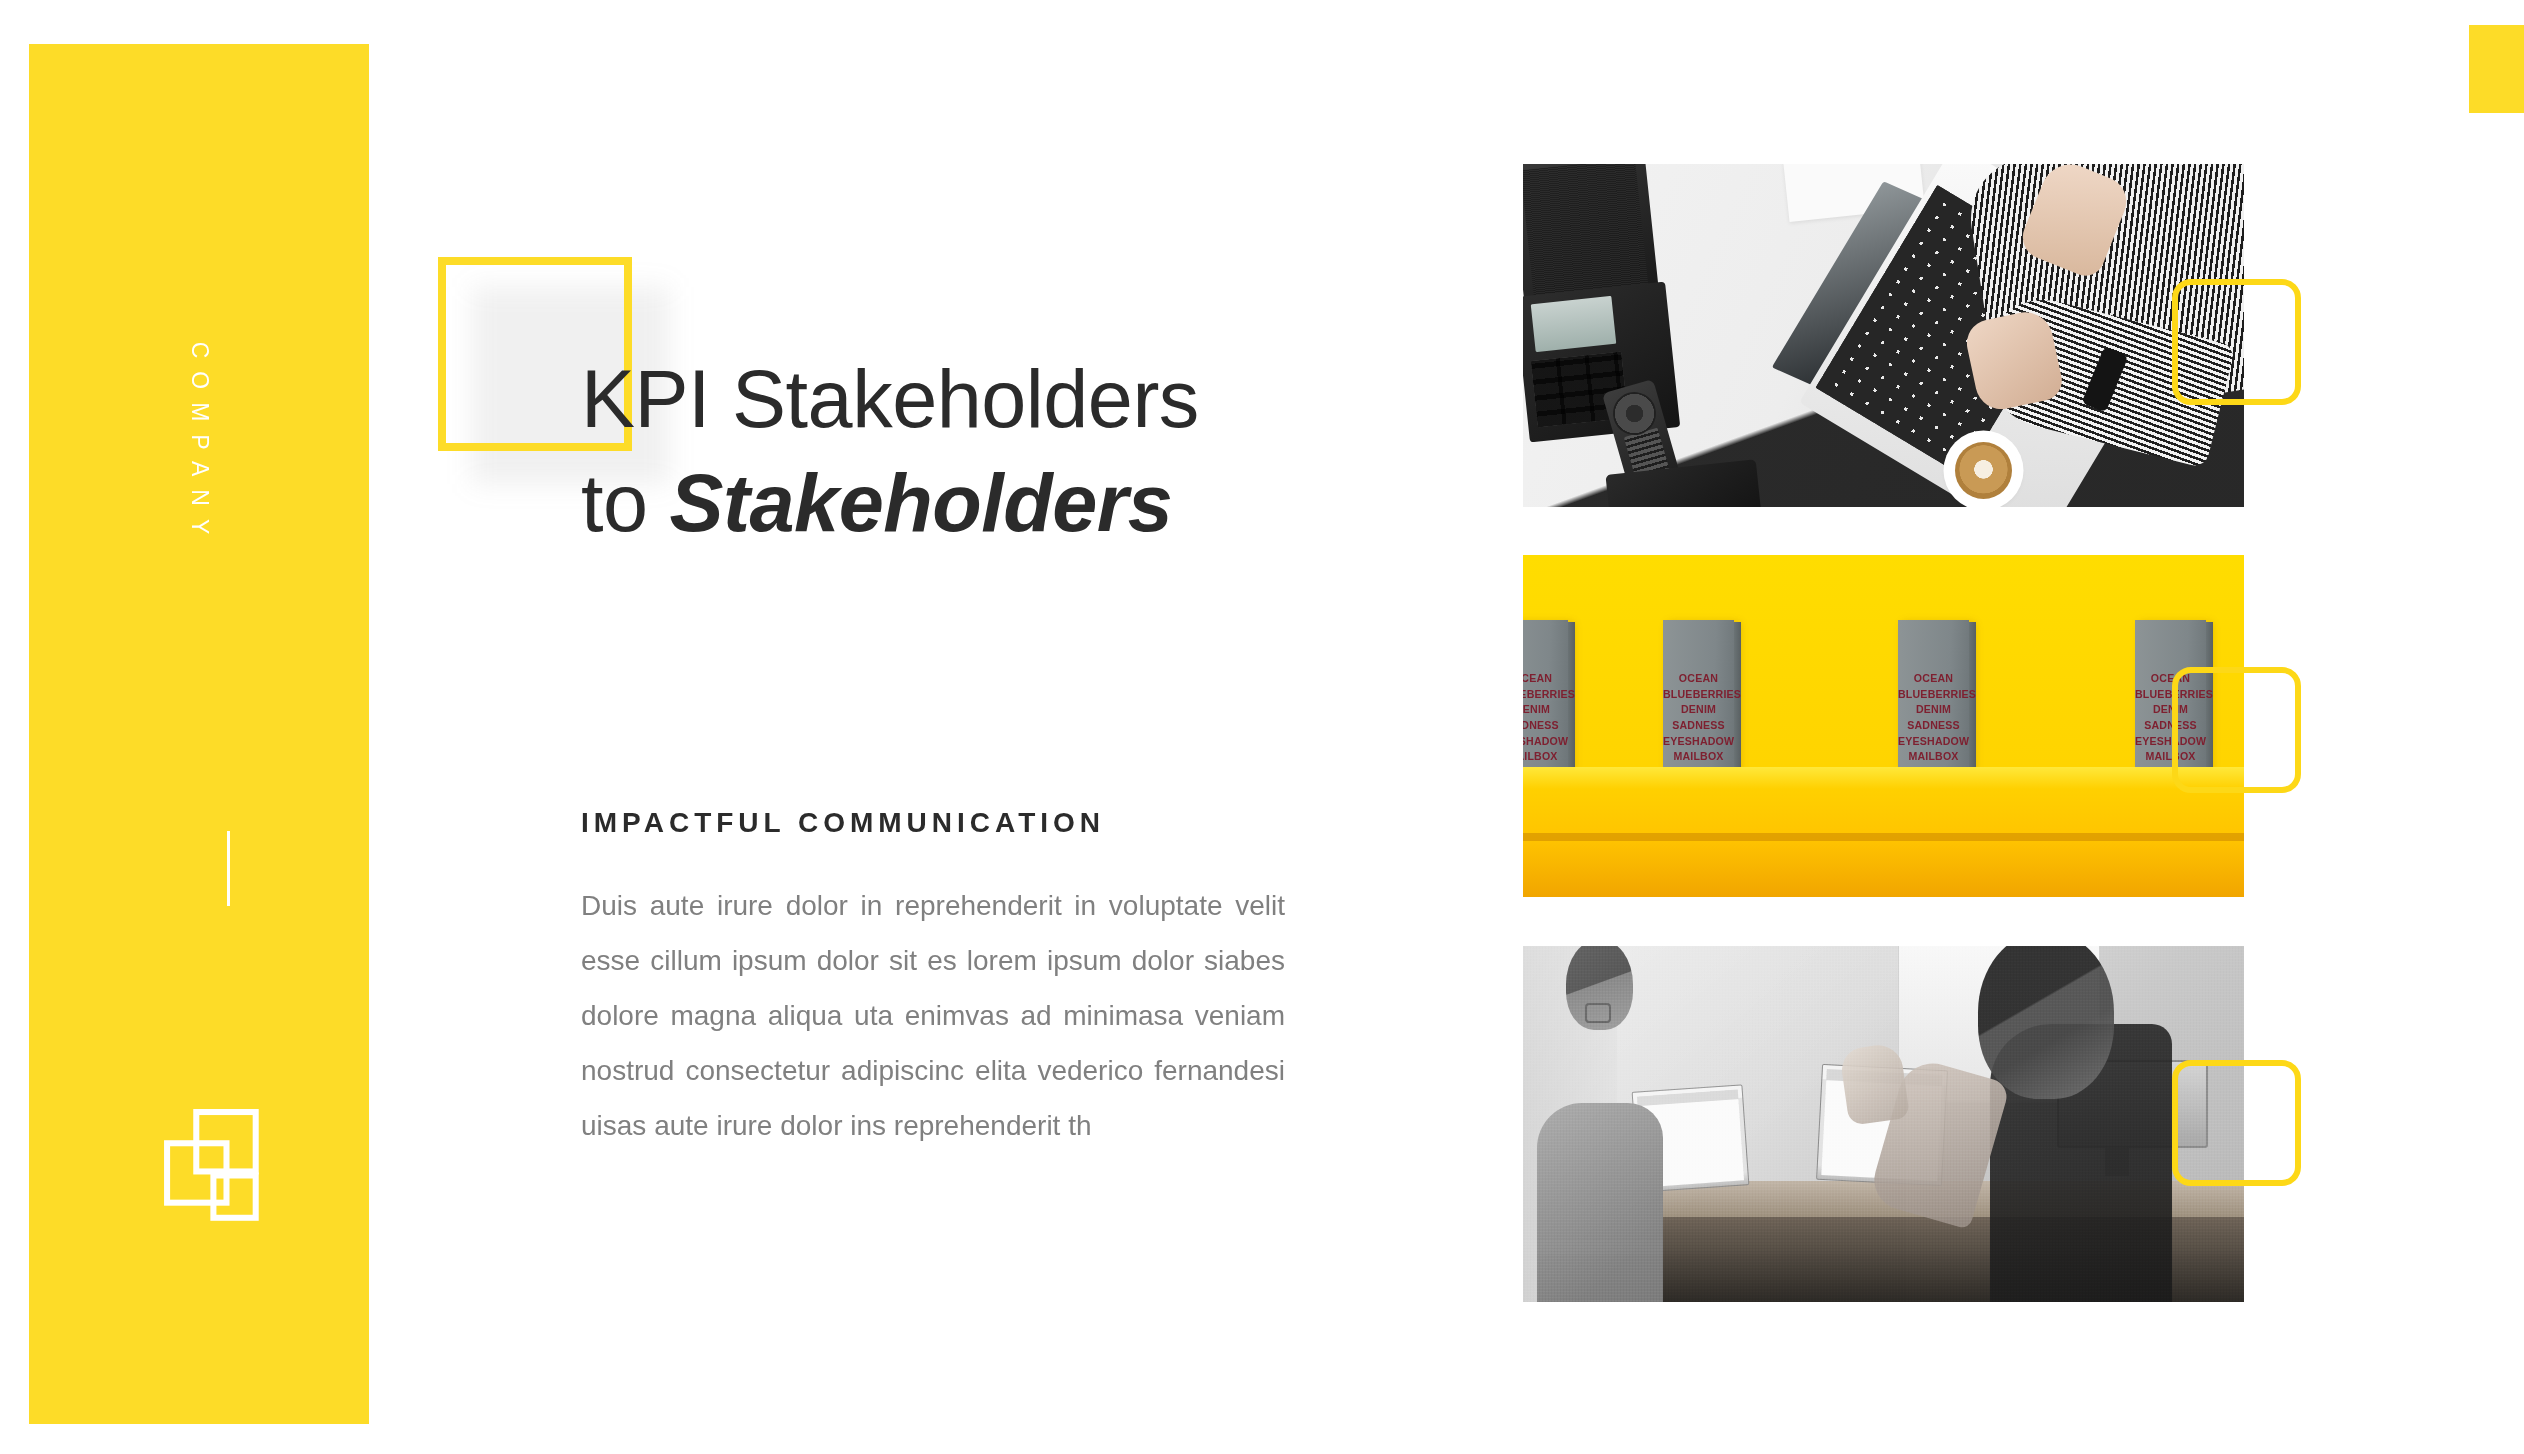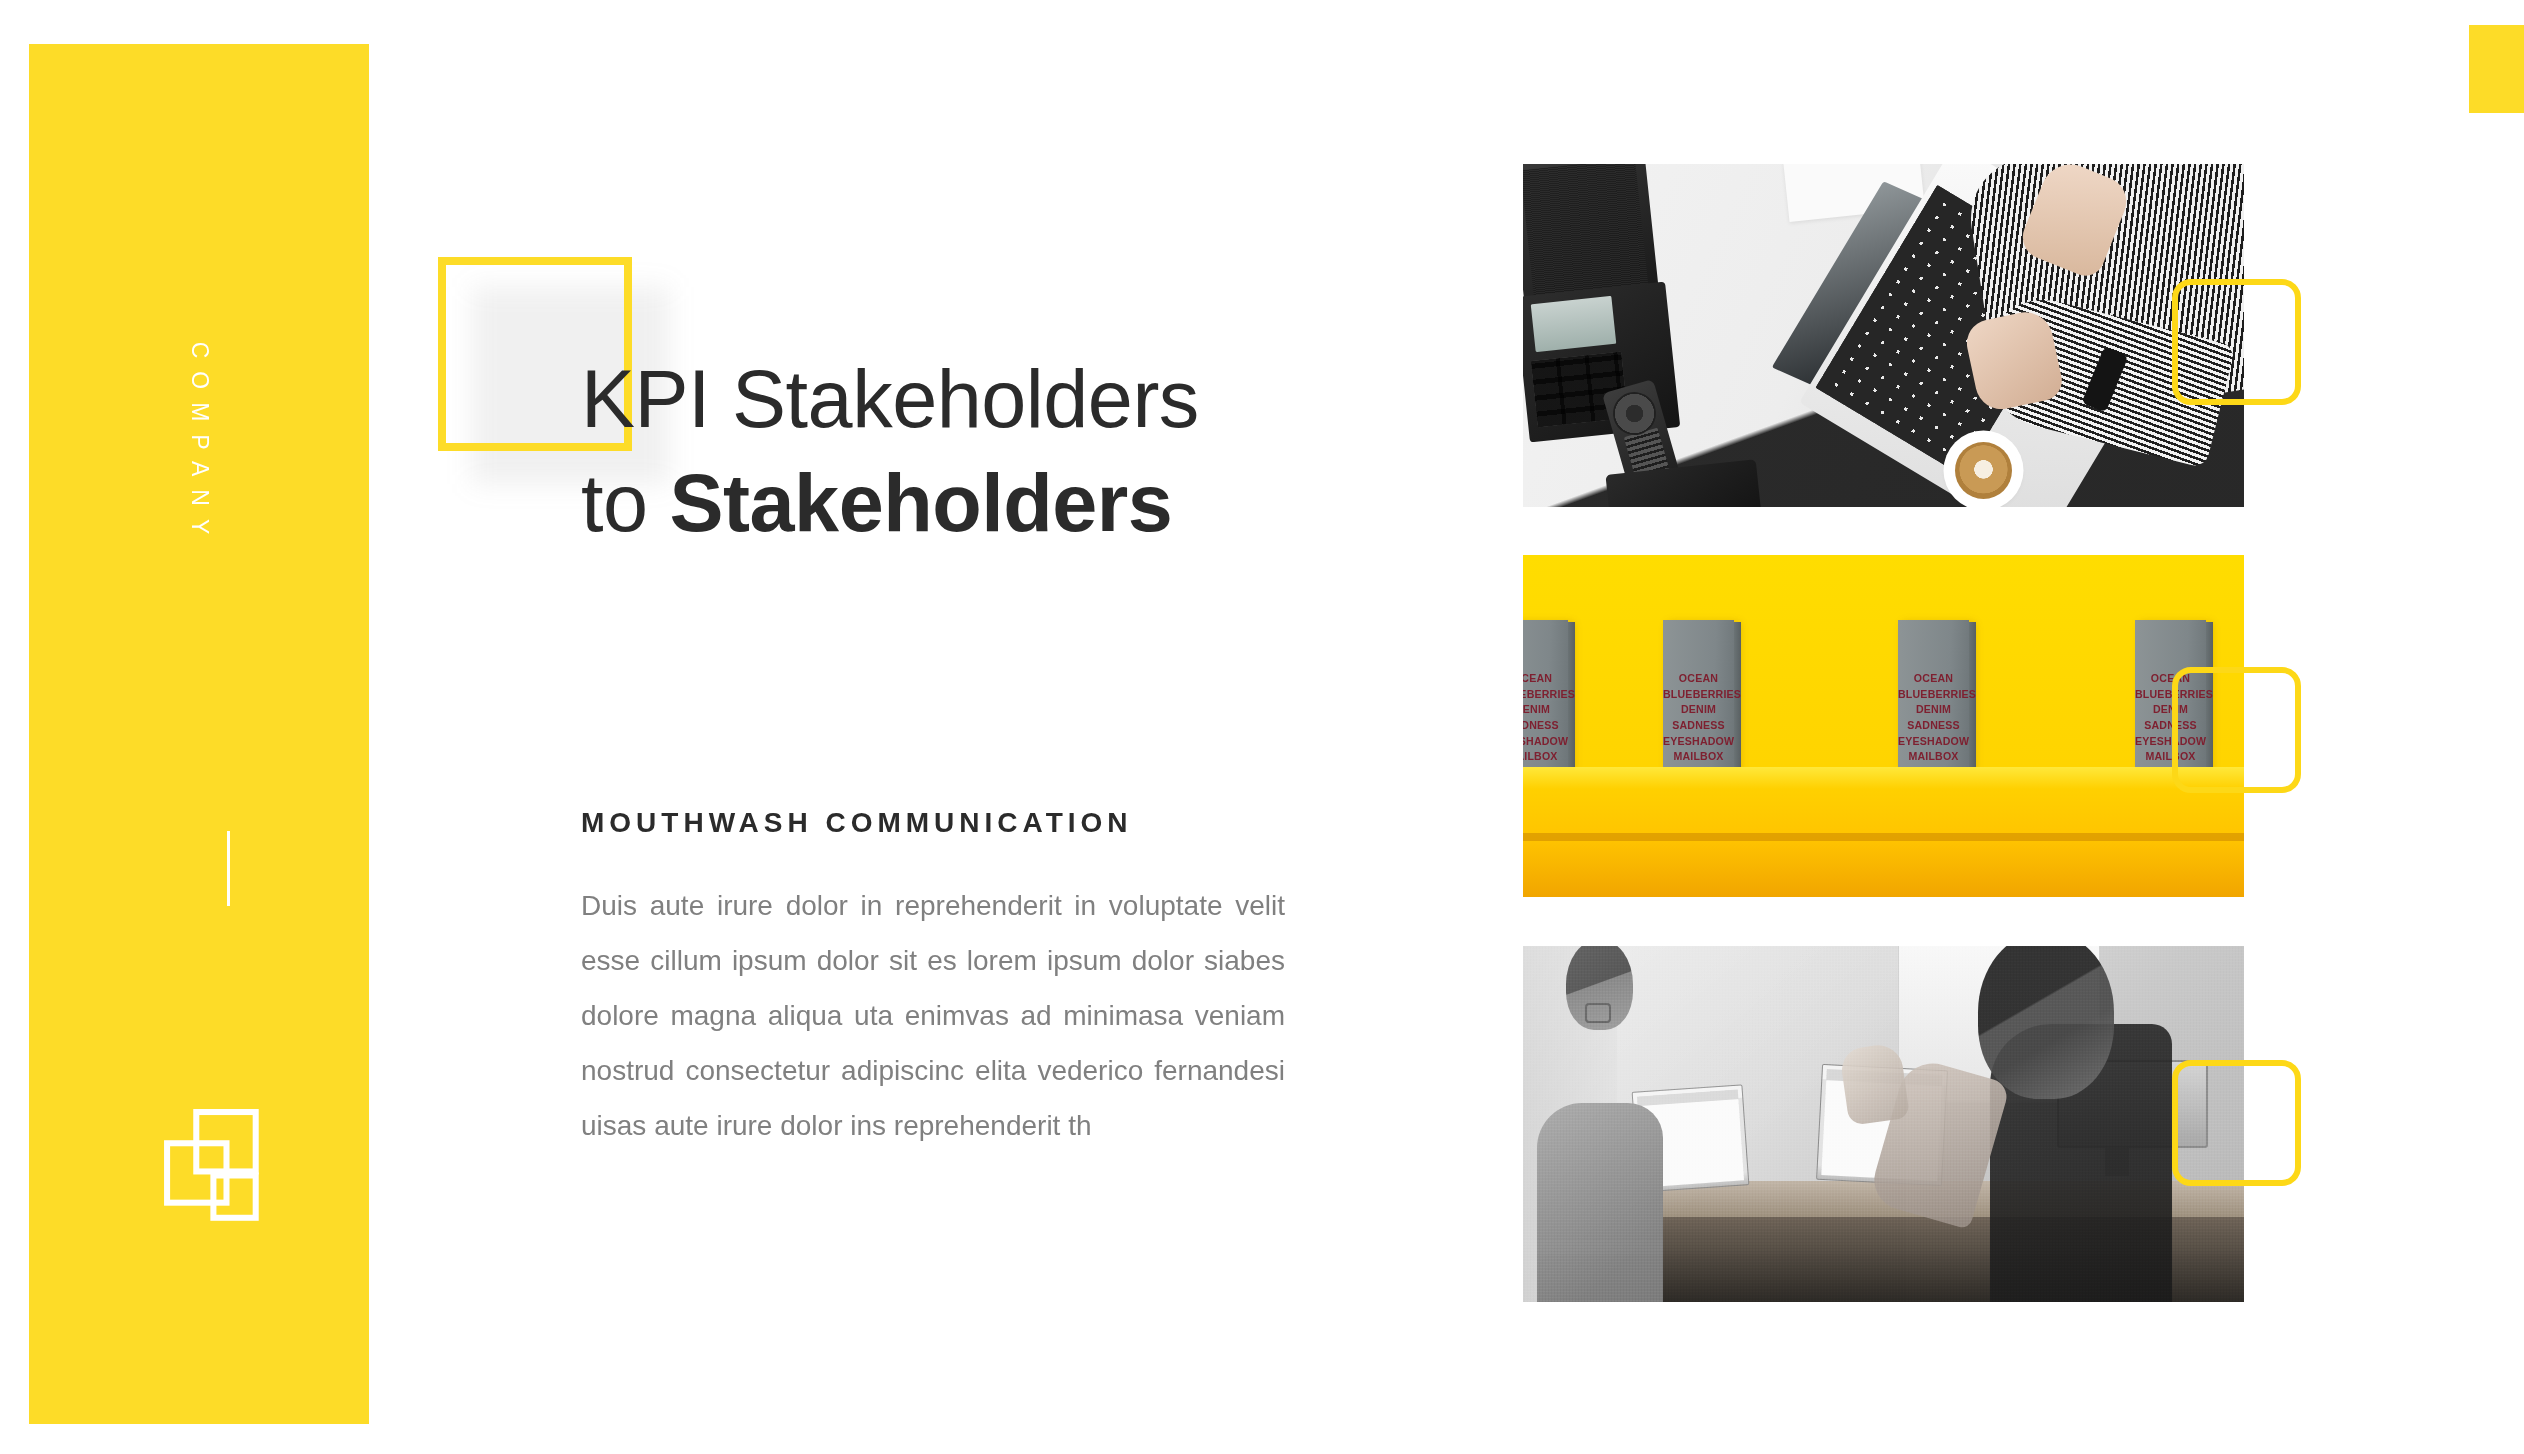--- a/index.html
+++ b/index.html
@@ -66,21 +66,21 @@
     left:581px; top:348px;
     width:858px;
     color:#2b2b2b;
     font-size:81px;
     font-weight:400;
     line-height:1.28;
     letter-spacing:-0.5px;
     font-stretch:condensed;
   }
   .title .line { display:block; white-space:nowrap; }
-  .title .em { font-weight:700; }
+  .title .em { font-style:italic; font-weight:700; }
   .title .reg { font-style:normal; font-weight:400; }
 
   
   .subhead {
     position:absolute;
     left:581px; top:807px;
     color:#2b2b2b;
     font-size:28px;
     font-weight:700;
     letter-spacing:5px;
@@ -471,21 +471,21 @@
   </div>
 
   <div class="deco-square-shadow"></div>
   <div class="deco-square"></div>
 
   <div class="title">
     <span class="line">KPI Stakeholders</span>
     <span class="line"><span class="reg">to </span><span class="em">Stakeholders</span></span>
   </div>
 
-  <div class="subhead">MOUTHWASH COMMUNICATION</div>
+  <div class="subhead">IMPACTFUL COMMUNICATION</div>
 
   <div class="paragraph">
     <p>Duis aute irure dolor in reprehenderit in voluptate velit esse cillum ipsum dolor sit es lorem ipsum dolor siabes dolore magna aliqua uta enimvas ad minimasa veniam nostrud consectetur adipiscinc elita vederico fernandesi uisas aute irure dolor ins reprehenderit th</p>
   </div>
 
   <div class="photo photo-1">
     <div class="photo-inner">
       <div class="p1-bg"></div>
       <div class="p1-paper"></div>
       <div class="p1-phone-speaker"></div>

